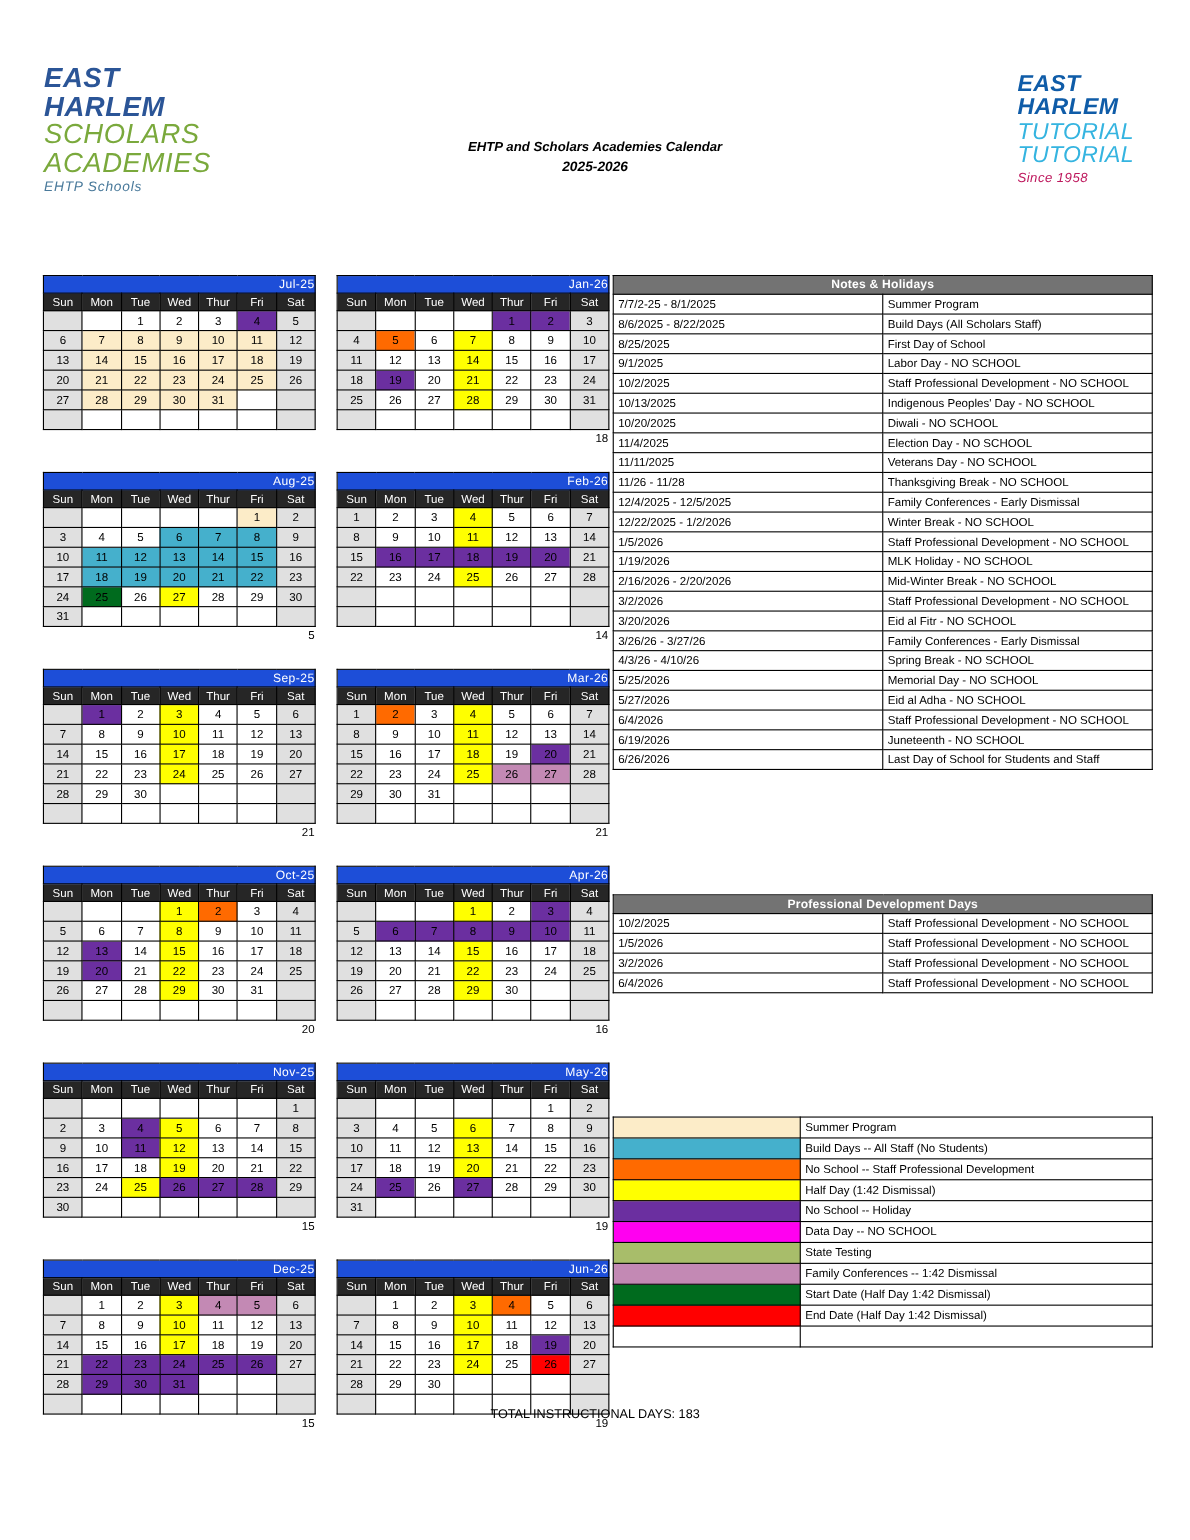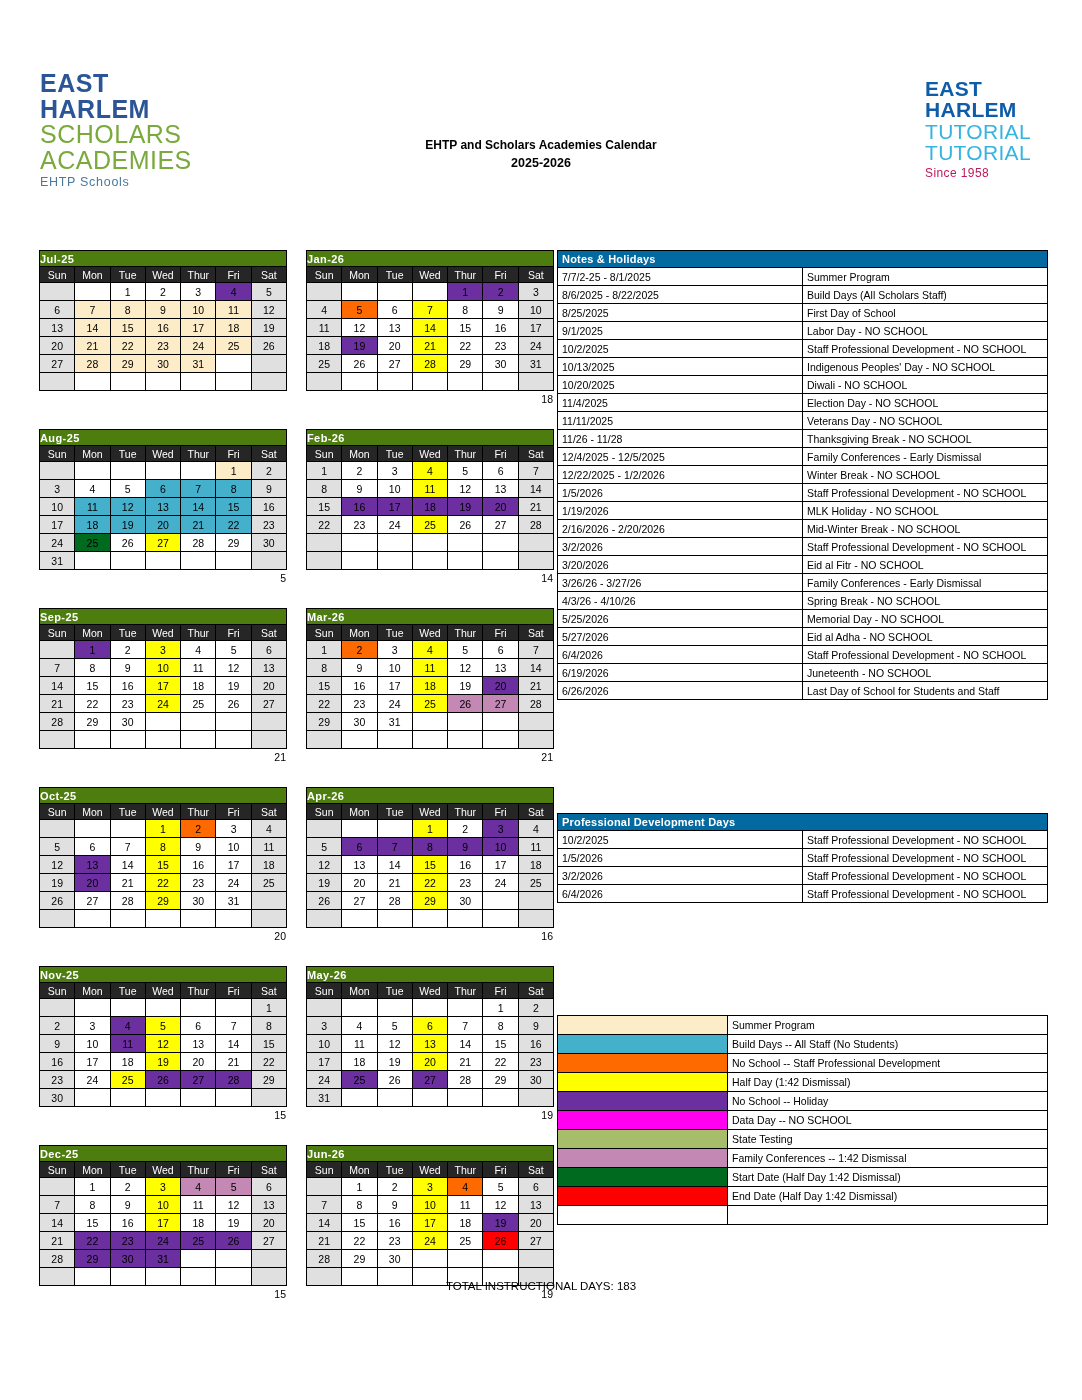--- a/index.html
+++ b/index.html
@@ -6,21 +6,21 @@
   html, body {
     margin: 0; padding: 0;
     width: 1082px; height: 1400px;
     background: #ffffff;
     font-family: "Liberation Sans", sans-serif;
     color: #000;
   }
   .page { position: relative; width: 1082px; height: 1400px; overflow: hidden; }
 
   
-  .header { position: absolute; top: 16px; left: 0; width: 905px; height: 200px; }
+  .header { position: absolute; top: 4px; left: 0; width: 905px; height: 200px; font-style: italic; }
 
   .logo-left { position: absolute; left: 40px; top: 55px; line-height: 1.02; }
   .logo-left .l1 { font-size: 25px; font-weight: bold; color: #2b5597; letter-spacing: .5px; }
   .logo-left .l2 { font-size: 25px; color: #7aa93c; letter-spacing: .5px; }
   .logo-left .l3 { font-size: 12.5px; color: #4a7a9b; letter-spacing: .7px; margin-top: 3px; }
 
   .logo-right { position: absolute; left: 925px; top: 62px; line-height: 1.02; text-align: left; }
   .logo-right .r1 { font-size: 21px; font-weight: bold; color: #0f5ca8; letter-spacing: .3px; }
   .logo-right .r2 { font-size: 21px; color: #35b4e0; letter-spacing: .3px; }
   .logo-right .r3 { font-size: 12px; color: #be185d; margin-top: 3px; letter-spacing: .4px; }
@@ -34,22 +34,22 @@
   .col-b { position: absolute; left: 306px; top: 250px; width: 248px; }
   .col-c { position: absolute; left: 557px; top: 250px; width: 491px; }
 
   .month { margin-bottom: 0; }
   .month + .month { margin-top: 22px; }
 
   table.cal { border-collapse: collapse; width: 248px; table-layout: fixed; }
   table.cal td, table.cal th { border: 1px solid #000; padding: 0; }
 
   .cal .mhead {
-    background: #4d7c0f; color: #ffffff; font-size: 11px; font-weight: bold;
-    text-align: left; height: 16px; letter-spacing: .4px;
+    background: #1d4ed8; color: #ffffff; font-size: 11px; font-weight: normal;
+    text-align: right; height: 16px; letter-spacing: .4px;
   }
   .cal .dow {
     background: #262626; color: #ffffff; font-size: 10.5px; font-weight: normal;
     text-align: center; height: 16px;
   }
   .cal td.day {
     height: 18px; text-align: center; font-size: 10.5px; background: #ffffff;
   }
   .cal td.day.we { background: #e0e0e0; }
   .cal td.day.blank { background: #ffffff; }
@@ -64,22 +64,22 @@
   .f-conf     { background: #c389b4 !important; }
   .f-start    { background: #006b1e !important; }
   .f-end      { background: #ff0000 !important; }
 
   .totalrow td { border: 1px solid #fff !important; height: 16px; font-size: 10.5px; text-align: right; padding-right: 3px; background: #fff; }
 
   
   table.info { border-collapse: collapse; width: 491px; table-layout: fixed; }
   table.info td, table.info th { border: 1px solid #000; font-size: 10.5px; padding: 1px 4px; height: 18px; vertical-align: middle; }
   table.info th.ihead {
-    background: #0369a1; color: #fff; font-size: 11px; font-weight: bold;
-    text-align: left; height: 17px; letter-spacing: .2px;
+    background: #737373; color: #fff; font-size: 11px; font-weight: bold;
+    text-align: center; height: 17px; letter-spacing: .2px;
   }
   table.info td.datecell { width: 170px; }
 
   .pd-block { margin-top: 113px; }
   .legend-block { margin-top: 112px; }
 
   table.legend { border-collapse: collapse; width: 491px; table-layout: fixed; }
   table.legend td { border: 1px solid #000; font-size: 10.5px; padding: 1px 4px; height: 19px; }
   table.legend td.swatch { width: 170px; padding: 0; }
 

